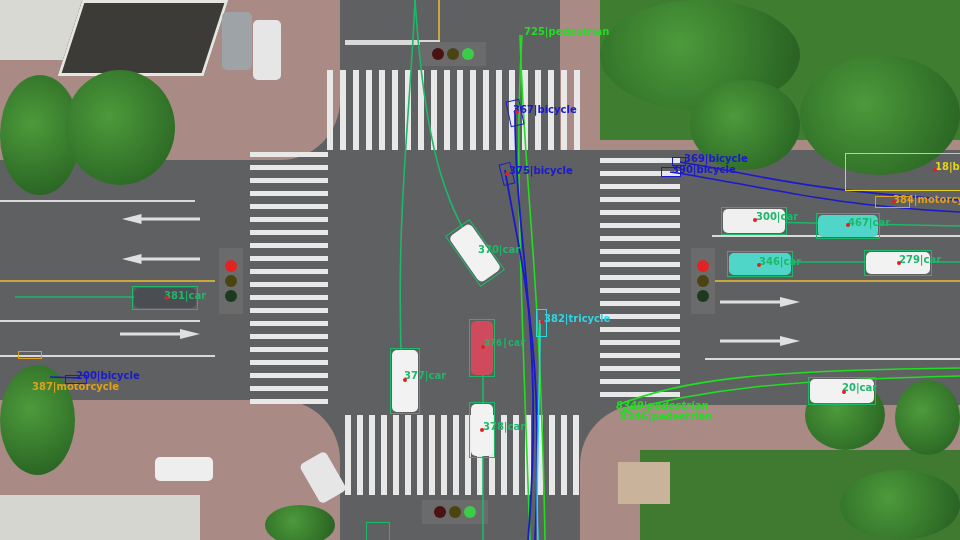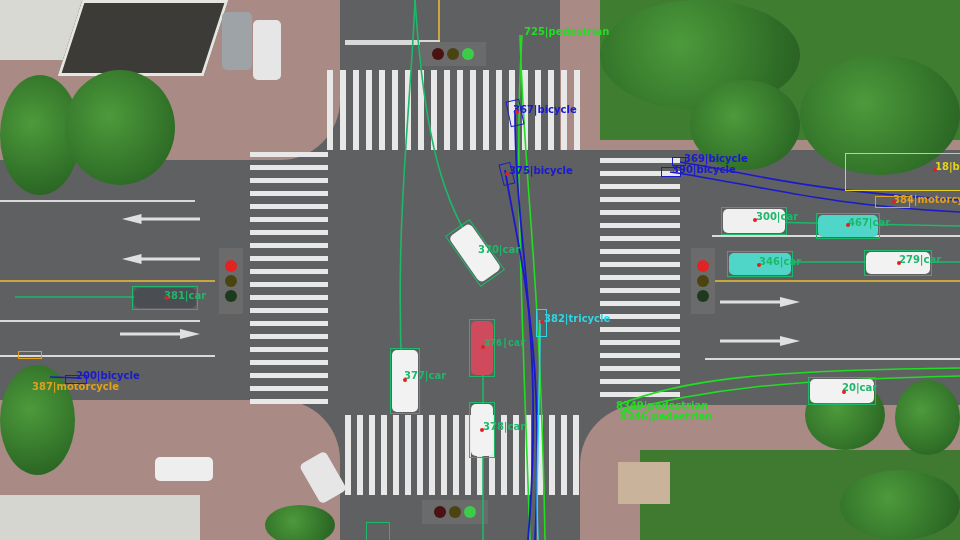--- a/index.html
+++ b/index.html
@@ -260,21 +260,21 @@
   <div class="veh" style="left:471px;top:404px;width:22px;height:52px;background:#f2f2f2;"></div>
   <div class="box" style="left:469px;top:402px;width:26px;height:56px;"></div>
   <div class="lbl" style="left:483px;top:422px;color:#1db86a;">378|car</div>
 
   <div class="veh" style="left:810px;top:379px;width:64px;height:24px;background:#f2f2f2;"></div>
   <div class="box" style="left:808px;top:377px;width:68px;height:28px;"></div>
   <div class="lbl" style="left:842px;top:383px;color:#1db86a;">20|car</div>
 
   <div class="box" style="left:366px;top:522px;width:24px;height:20px;"></div>
 
-  <div class="lbl" style="left:616px;top:401px;color:#22dd22;">8349|pedestrian</div>
+  <div class="lbl" style="left:616px;top:401px;color:#22dd22;font-style:italic;">8349|pedestrian</div>
   <div class="lbl" style="left:620px;top:412px;color:#22dd22;">8346|pedestrian</div>
 
   <span class="dot" style="left:515px;top:110px;"></span>
   <span class="dot" style="left:505px;top:172px;"></span>
   <span class="dot" style="left:540px;top:320px;"></span>
   <span class="dot" style="left:481px;top:345px;"></span>
   <span class="dot" style="left:403px;top:378px;"></span>
   <span class="dot" style="left:480px;top:428px;"></span>
   <span class="dot" style="left:753px;top:218px;"></span>
   <span class="dot" style="left:846px;top:223px;"></span>

